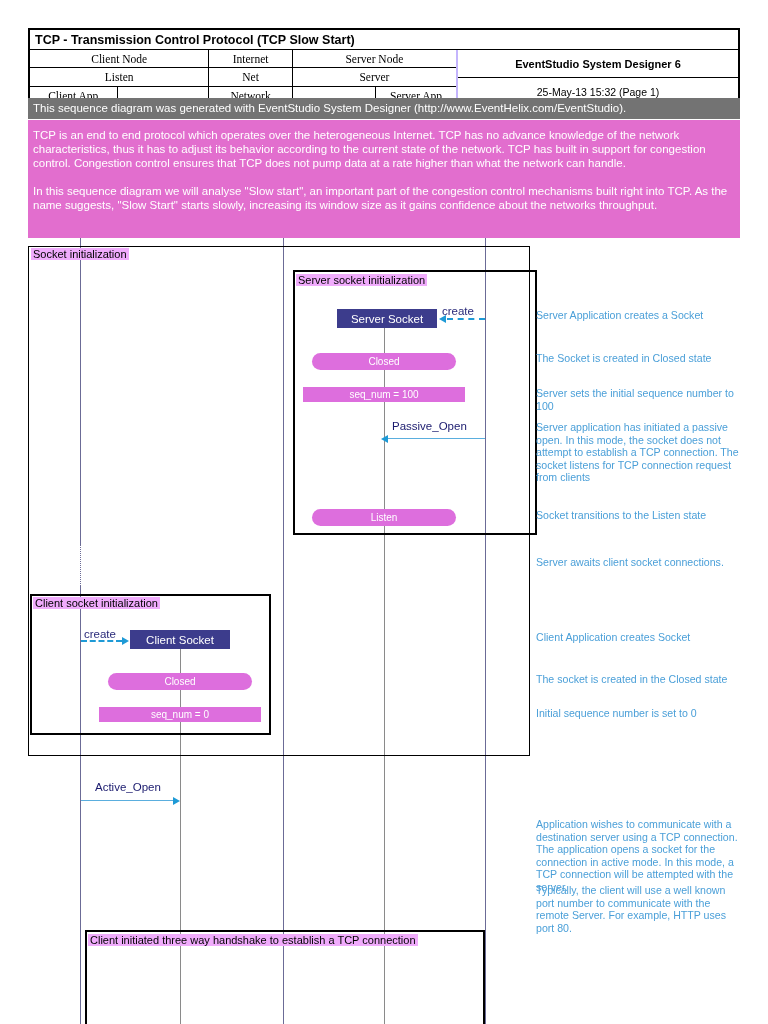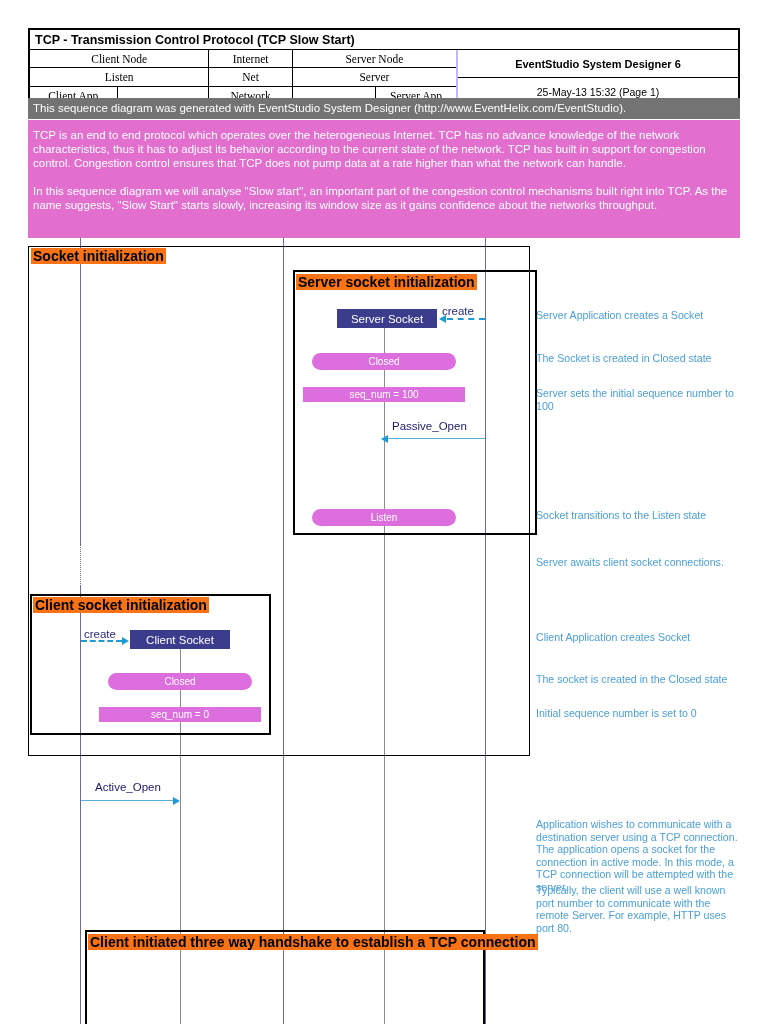--- a/index.html
+++ b/index.html
@@ -36,22 +36,22 @@
 
   
   .lifeline{position:absolute;width:1px;background:#6b6b96;}
   .lifeline.gray{background:#8a8a8a;}
   .lifeline.dotted{width:0;border-left:1px dotted #6b6b96;background:none;}
 
   
   .frame{position:absolute;box-sizing:border-box;background:transparent;}
   .frame.thin{border:1px solid #000;}
   .frame.thick{border:2px solid #000;}
-  .frame-label{position:absolute;font-size:14px;color:#000;background:#f97316;
-               padding:0 2px;white-space:nowrap;font-weight:bold;}
+  .frame-label{position:absolute;font-size:11px;color:#000;background:#f0abfc;
+               padding:0 2px;white-space:nowrap;}
 
   
   .objbox{position:absolute;background:#3c3c8c;color:#fff;display:flex;
           align-items:center;justify-content:center;font-size:11.5px;
           box-sizing:border-box;white-space:nowrap;}
 
   
   .pill{position:absolute;background:#dd6edd;color:#fff;border-radius:11px;
         display:flex;align-items:center;justify-content:center;font-size:10px;
         box-sizing:border-box;white-space:nowrap;}
@@ -164,20 +164,21 @@
   <div class="arrow" style="left:81px;top:800px;width:93px;"></div>
   <div class="ahead right" style="left:173px;top:797px;"></div>
   <div class="msglabel dk" style="left:95px;top:781px;">Active_Open</div>
 
   <div class="frame thick" style="left:85px;top:930px;width:400px;height:120px;"></div>
   <div class="frame-label" style="left:88px;top:934px;">Client initiated three way handshake to establish a TCP connection</div>
 
   <div class="note" style="top:309px;">Server Application creates a Socket</div>
   <div class="note" style="top:352px;">The Socket is created in Closed state</div>
   <div class="note" style="top:387px;">Server sets the initial sequence number to 100</div>
+  <div class="note" style="top:421px;">Server application has initiated a passive open. In this mode, the socket does not attempt to establish a TCP connection. The socket listens for TCP connection request from clients</div>
   <div class="note" style="top:509px;">Socket transitions to the Listen state</div>
   <div class="note" style="top:556px;">Server awaits client socket connections.</div>
   <div class="note" style="top:631px;">Client Application creates Socket</div>
   <div class="note" style="top:673px;">The socket is created in the Closed state</div>
   <div class="note" style="top:707px;">Initial sequence number is set to 0</div>
   <div class="note" style="top:782px;margin-top:36px;">Application wishes to communicate with a destination server using a TCP connection. The application opens a socket for the connection in active mode. In this mode, a TCP connection will be attempted with the server.</div>
   <div class="note" style="top:884px;">Typically, the client will use a well known port number to communicate with the remote Server. For example, HTTP uses port 80.</div>
 
 </div>
 

